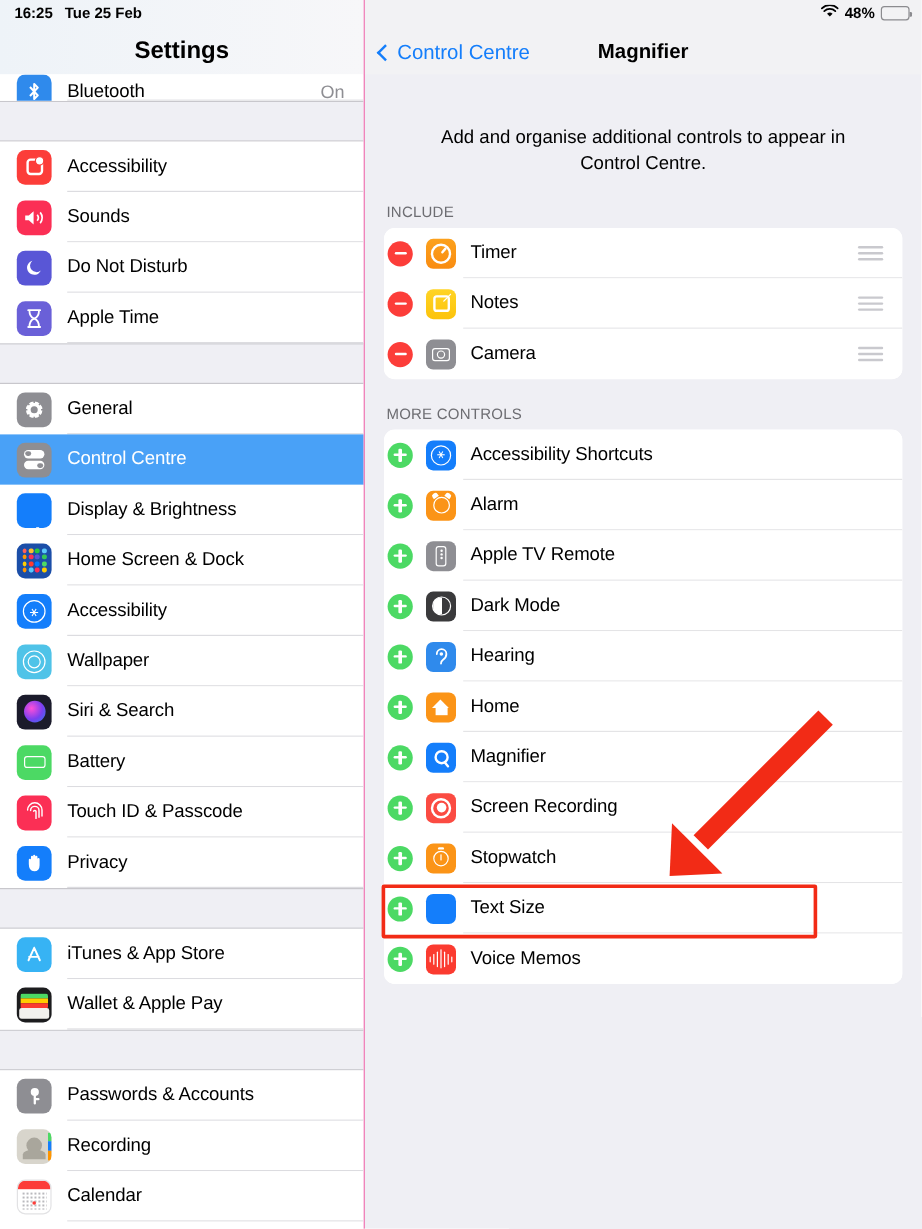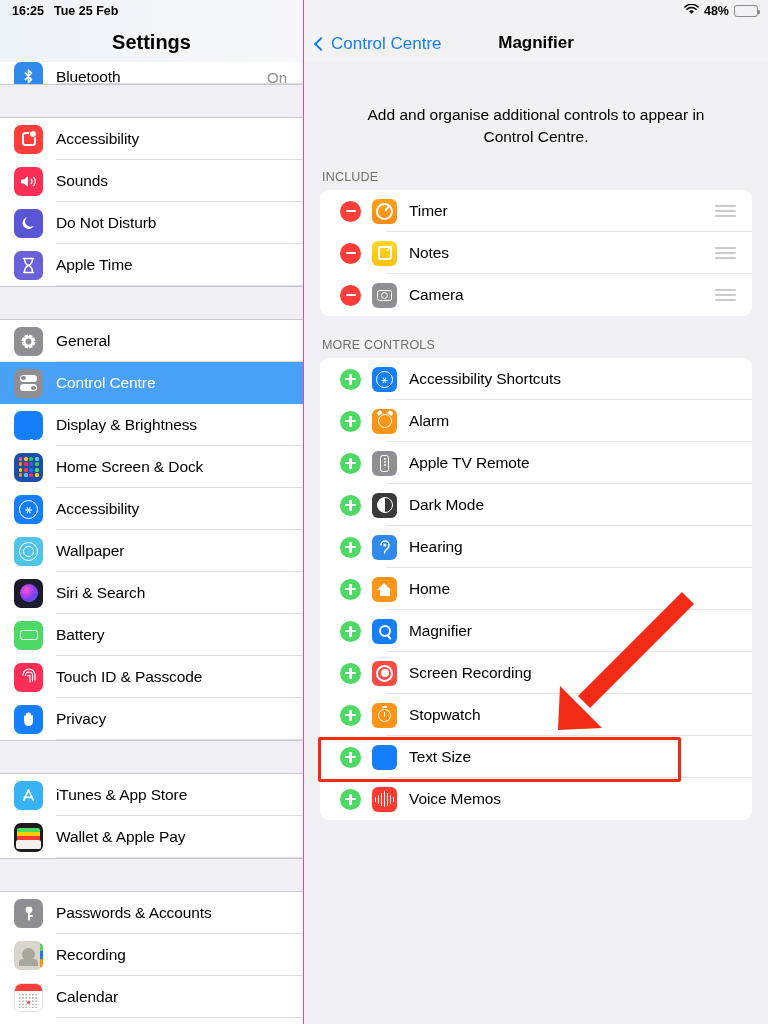--- a/index.html
+++ b/index.html
@@ -142,21 +142,21 @@
     color: #000; line-height: 22px;
   }
   .sec-head {
     font-size: 12.5px; color: #6d6d72; letter-spacing: 0.2px;
     margin: 22px 0 6px 18px; text-transform: uppercase;
   }
   .card {
     margin: 0 16px; background: #fff; border-radius: 9px; overflow: hidden;
   }
   .cc-row {
-    height: 42px; display: flex; align-items: center; padding-left: 20px;
+    height: 42px; display: flex; align-items: center; padding-left: 3px;
     position: relative; background: #fff;
   }
   .cc-row:not(:last-child)::after {
     content: ""; position: absolute; left: 66px; right: 0; bottom: 0;
     height: 1px; background: #e4e4e6;
   }
   .badge {
     width: 21px; height: 21px; border-radius: 50%; flex: 0 0 21px;
     display: flex; align-items: center; justify-content: center;
     color: #fff; font-weight: bold; position: relative;

